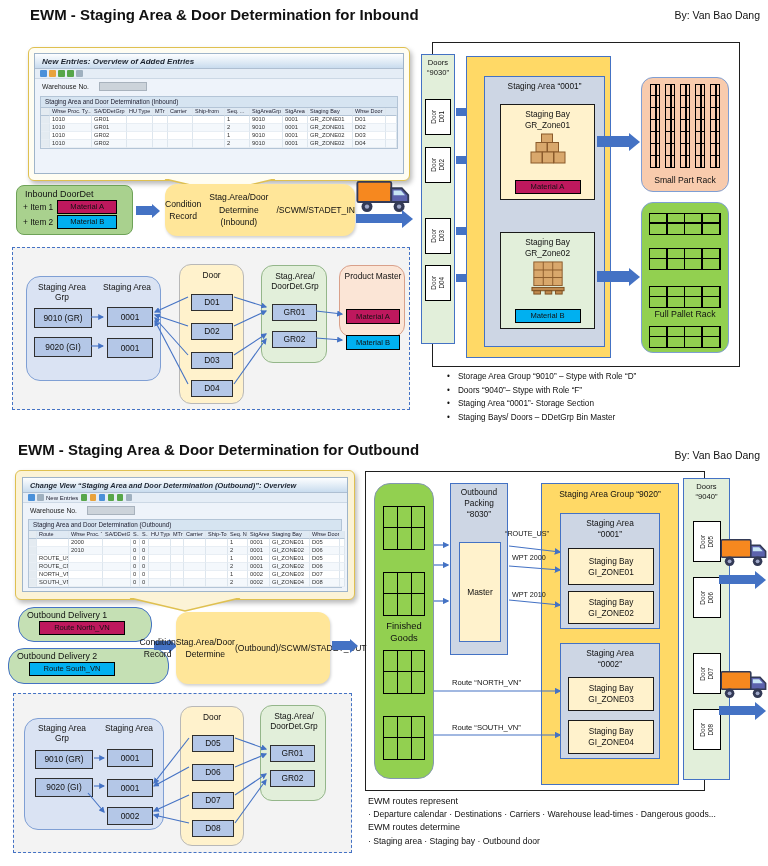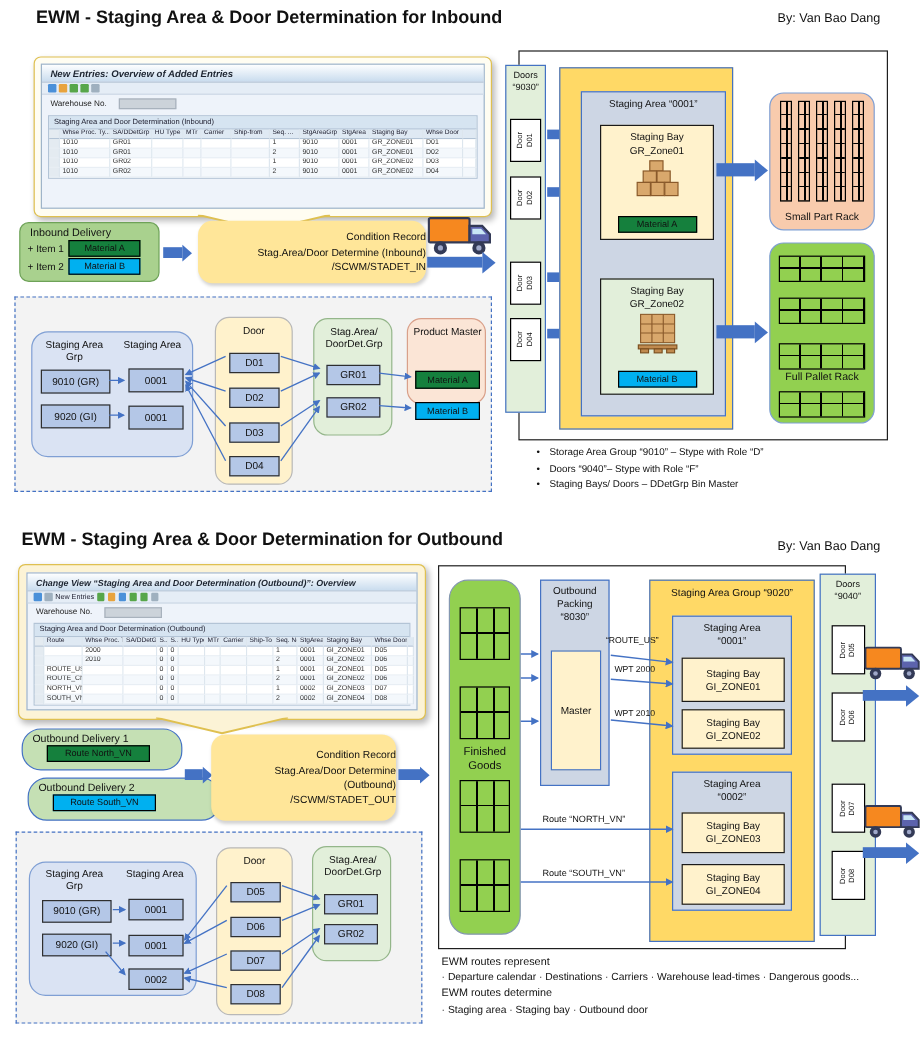--- a/index.html
+++ b/index.html
@@ -1,42 +1,42 @@
 <!DOCTYPE html>
 <html><head>
 <meta charset="utf-8">
 <style>
 *{margin:0;padding:0;box-sizing:border-box}
 body{font-family:"Liberation Sans",sans-serif;background:#fff;color:#111}
 #cv{position:relative;width:768px;height:866px;background:#fff;overflow:hidden}
 .ab{position:absolute}
 .ttl{font-size:15px;font-weight:bold}
-.auth{font-size:10.5px;text-align:left}
+.auth{font-size:10.5px;text-align:right}
 .panel{background:#fffdf2;border:1.6px solid #dfc050;border-radius:6px;box-shadow:2px 3px 5px rgba(0,0,0,.28)}
 .panel.cream{background:#fcf3d6}
 .swin{position:absolute;left:5px;top:5px;right:5px;bottom:6px;background:#eef3fa;border:1px solid #9fb4c9;overflow:hidden}
 .stb{background:linear-gradient(#fdfeff,#c9dcee);border-bottom:1px solid #aebfd2;font-size:8px;font-weight:bold;font-style:italic;padding:2.5px 7px;color:#1c2430;white-space:nowrap}
 .stool{display:flex;align-items:center;gap:2.5px;background:#e5edf6;border-bottom:1px solid #ccd8e5;padding:1.5px 5px;height:10px}
 .ic{width:6.5px;height:6.5px;border-radius:1px;display:inline-block}
 .sfld{display:flex;align-items:center;gap:10px;font-size:6.8px;color:#222;padding:3px 7px 0}
 .sinp{width:48px;height:8.5px;background:#ccd3da;border:1px solid #a8b2bd}
 .swrap{margin:5px 5px 0;border:1px solid #b3c4d6;background:#e6eef6}
 .swt{font-size:6.3px;color:#223;background:#d6e4f1;border-bottom:1px solid #b3c4d6;padding:1.5px 4px;white-space:nowrap}
 .srow{display:grid}
 .in .srow{grid-template-columns:9px 42px 35px 26px 15px 25px 32px 25px 33px 25px 45px 33px 1fr}
 .ob .srow{grid-template-columns:8px 32px 34px 28px 9px 9px 22px 13px 22px 22px 20px 22px 40px 30px 1fr}
 .sc{font-size:5.8px;height:8px;line-height:7.5px;padding:0 2px;background:#fff;border-right:1px solid #dde6ee;border-bottom:1px solid #e8eef4;white-space:nowrap;overflow:hidden;color:#333}
 .th>.sc{background:#dfe9f3;border-bottom:1px solid #b3c4d6;font-size:5.5px;color:#223}
 .rows .srow:nth-child(even)>.sc{background:#f4f8fc}
 .sel{background:#e4ebf1!important}
 .gbx{background:#a9d18e;border:1.2px solid #6ea258;border-radius:8px}
 .gbx2{background:#c5e0b4;border:1.3px solid #4472c4;border-radius:16px}
 .chip{border:1px solid #000;font-size:7.6px;text-align:center;white-space:nowrap;overflow:hidden}
-.ca{background:#15803d}.cb{background:#00b0f0}
-.ybx{background:#ffe699;border-radius:12px;display:flex;flex-direction:column;align-items:flex-end;justify-content:center;text-align:center;font-size:8.6px;line-height:1.45;box-shadow:1px 2px 3px rgba(0,0,0,.18)}
+.ca{background:#be185d}.cb{background:#00b0f0}
+.ybx{background:#ffe699;border-radius:12px;display:flex;flex-direction:row;align-items:center;justify-content:center;text-align:center;font-size:8.6px;line-height:1.45;box-shadow:1px 2px 3px rgba(0,0,0,.18)}
 .dash{background:#f3f3f3;border:1.6px dashed #4472c4}
 .mB{background:#dae3f3;border:1.4px solid #7f9fd4;border-radius:14px}
 .mY{background:#fff2cc;border:1.2px solid #b8b8b8;border-radius:12px}
 .mG{background:#e2efda;border:1.2px solid #94b68a;border-radius:12px}
 .mP{background:#fbe5d6;border:1.2px solid #d9a08a;border-radius:12px}
 .mh{font-size:8.4px;text-align:center;line-height:1.2;color:#111;position:absolute}
 .nb{background:#b4c7e7;border:1.3px solid #2f2f2f;font-size:8.4px;text-align:center;position:absolute;overflow:hidden}
 .bk{border:1.6px solid #1f1f1f}
 .strip{background:#e2efda;border:1.2px solid #4472c4}
 .sh{font-size:7.6px;text-align:center;line-height:1.3}
@@ -176,21 +176,21 @@
             </div>
           </div>
       </div>
     </div>
   </div>
   <svg class="ab" style="left:164px;top:179px" width="112" height="16">
     <path d="M1,0 L56,13 L111,0" fill="#fffdf2" stroke="#dfc050" stroke-width="1.6"></path>
   </svg>
 
   <div class="ab gbx" style="left:16px;top:185px;width:117px;height:50px">
-    <div style="font-size:9px;padding:3px 0 1px 8px">Inbound Delivery</div>
+    <div style="font-size:9px;padding:3px 0 1px 8px">Inbound DoorDet</div>
     <div style="display:flex;align-items:center;gap:4px;padding:0 0 1px 6px">
       <span style="font-size:8.3px">+ Item 1</span>
       <span class="chip ca" style="width:60px;line-height:12px">Material A</span>
     </div>
     <div style="display:flex;align-items:center;gap:4px;padding-left:6px">
       <span style="font-size:8.3px">+ Item 2</span>
       <span class="chip cb" style="width:60px;line-height:12px">Material B</span>
     </div>
   </div>
   <div class="bar" style="left:136px;top:206px;width:16px;height:9px"></div>
@@ -346,20 +346,21 @@
     <div class="hgd" style="top:45px"></div>
     <div class="hgd" style="top:83px"></div>
     <div class="ab bt" style="left:0;top:106px;width:100%;font-size:8.8px">Full Pallet Rack</div>
     <div class="hgd" style="top:123px"></div>
   </div>
 
   <div class="ab" style="left:447px;top:370px;width:312px">
 
   <div class="note">Storage Area Group “9010” – Stype with Role “D”</div>
       <div class="note">Doors “9040”– Stype with Role “F”</div>
+      <div class="note">Staging Area “0001”- Storage Section</div>
       <div class="note">Staging Bays/ Doors – DDetGrp Bin Master</div>
     </div>
 
   <div class="ab ttl" style="left:18px;top:441px">EWM - Staging Area &amp; Door Determination for Outbound</div>
   <div class="ab auth" style="left:648px;top:449px;width:112px">By: Van Bao Dang</div>
 
   <div class="ab panel cream" style="left:15px;top:470px;width:340px;height:130px">
     <div class="swin" style="left:6px;top:6px;right:6px;bottom:7px">
       <div class="stb" style="font-size:7.4px">Change View “Staging Area and Door Determination (Outbound)”: Overview</div>
       <div class="stool">
@@ -510,21 +511,21 @@
     </div>
   </div>
   <svg class="ab" style="left:129px;top:598px" width="112" height="16">
     <path d="M1,0 L56,13 L111,0" fill="#fcf3d6" stroke="#dfc050" stroke-width="1.6"></path>
   </svg>
 
   <div class="ab gbx2" style="left:18px;top:607px;width:134px;height:35px">
     <div style="font-size:8.8px;padding:2px 0 1px 8px">Outbound Delivery 1</div>
     <div class="chip ca" style="width:86px;line-height:12px;margin-left:20px">Route North_VN</div>
   </div>
-  <div class="ab gbx2" style="left:23px;top:648px;width:161px;height:36px">
+  <div class="ab gbx2" style="left:8px;top:648px;width:161px;height:36px">
     <div style="font-size:8.8px;padding:2px 0 1px 8px">Outbound Delivery 2</div>
     <div class="chip cb" style="width:86px;line-height:12px;margin-left:20px">Route South_VN</div>
   </div>
   <div class="bar" style="left:154px;top:641px;width:15px;height:9px"></div>
   <div class="ab ybx" style="left:176px;top:612px;width:154px;height:72px">
     <div>Condition Record</div>
     <div>Stag.Area/Door Determine</div>
     <div>(Outbound)</div>
     <div>/SCWM/STADET_OUT</div>
   </div>

